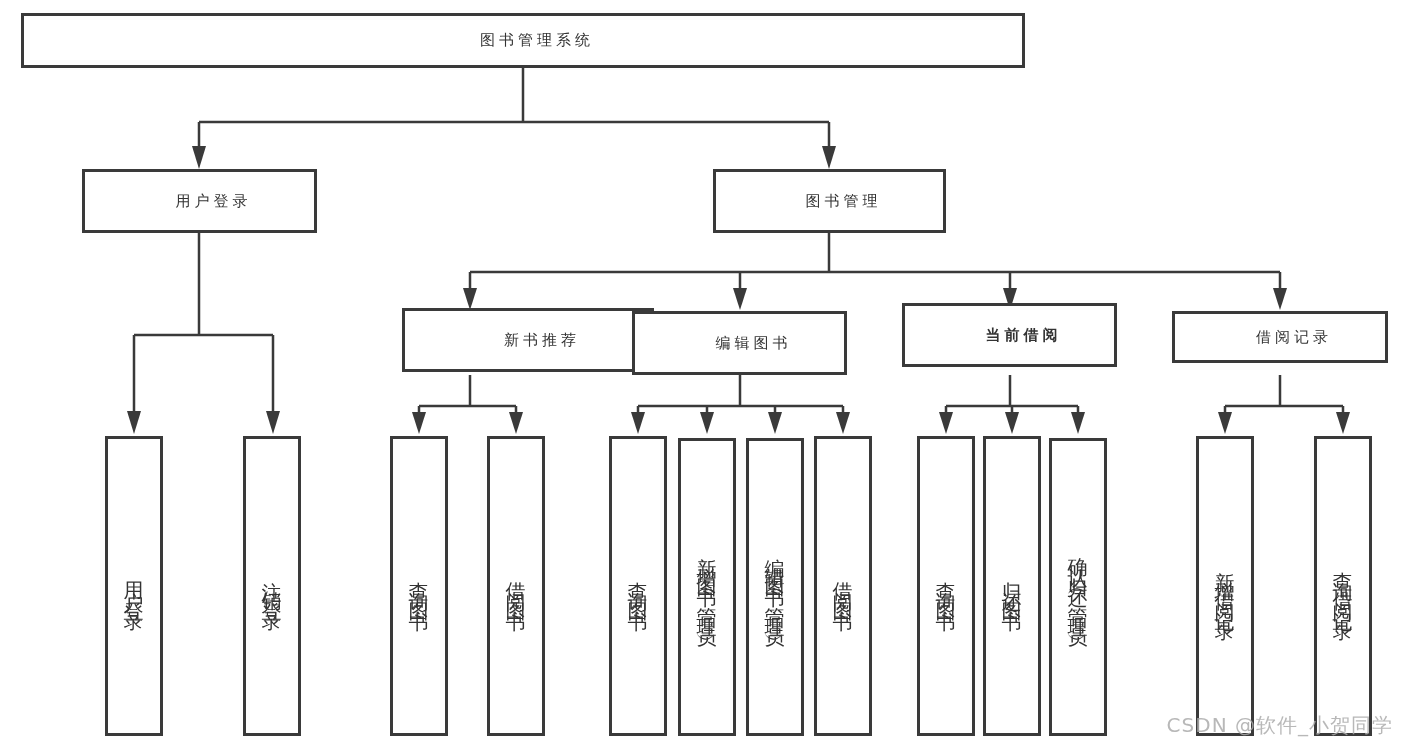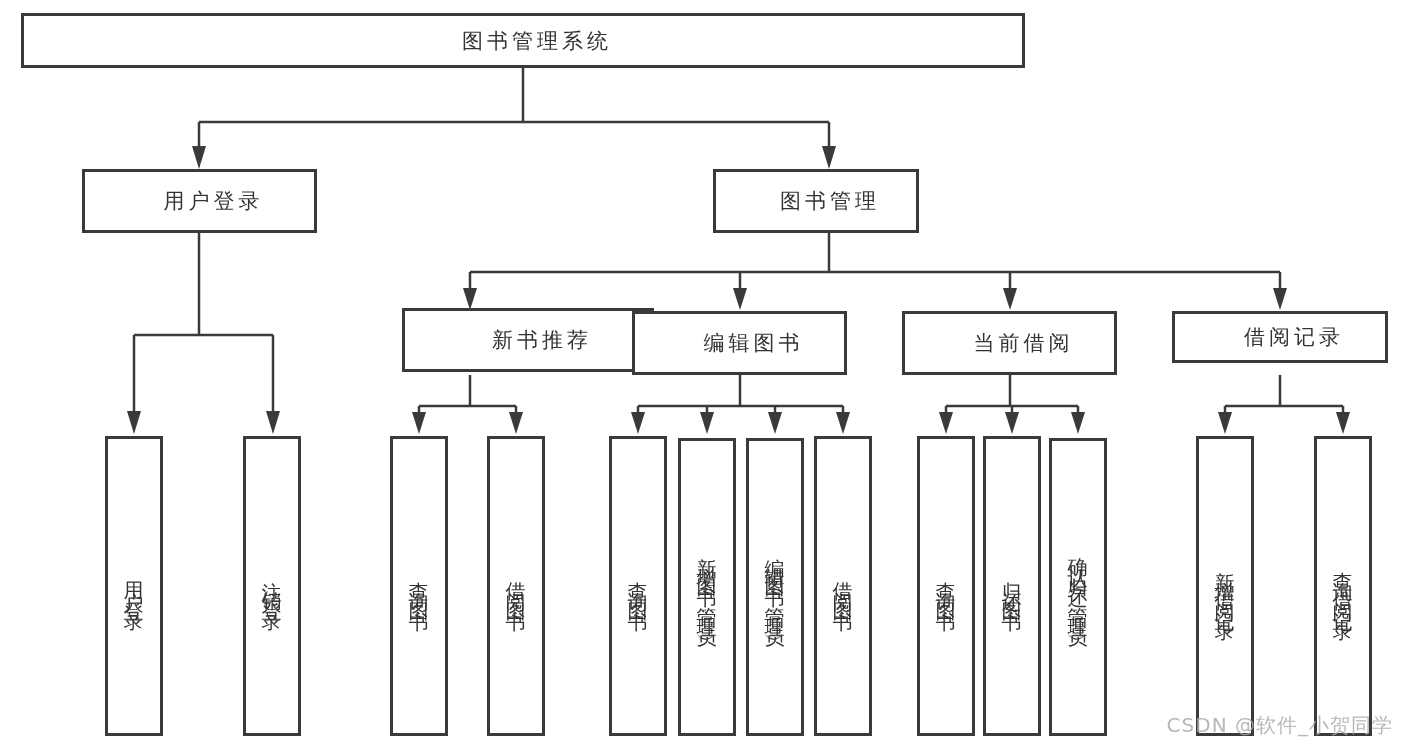--- a/index.html
+++ b/index.html
@@ -26,21 +26,21 @@
     position: absolute;
     box-sizing: border-box;
     border: 3px solid #3a3a3a;
     background: #ffffff;
     display: flex;
     align-items: center;
     justify-content: center;
     color: #333333;
   }
   .hbox {
-    font-size: 21px;
+    font-size: 15px;
     letter-spacing: 4px;
     white-space: nowrap;
     padding-left: 28px;
   }
   .vbox {
     font-size: 20px;
   }
   .vbox .vtext {
     writing-mode: vertical-rl;
     text-orientation: upright;
@@ -106,25 +106,25 @@
       <polygon points="1078,434 1071,412 1085,412"></polygon>
 
       <polygon points="1225,434 1218,412 1232,412"></polygon>
       <polygon points="1343,434 1336,412 1350,412"></polygon>
     </g>
   </svg>
 
   <div class="node hbox" style="left:21px; top:13px; width:1004px; height:55px;">图书管理系统</div>
 
   <div class="node hbox" style="left:82px; top:169px; width:235px; height:64px;">用户登录</div>
-  <div class="node hbox" style="left:713px; top:169px; width:206px; height:64px;">图书管理</div>
+  <div class="node hbox" style="left:713px; top:169px; width:233px; height:64px;">图书管理</div>
 
   <div class="node hbox" style="left:363px; top:308px; width:252px; height:64px;margin-left:39px;">新书推荐</div>
   <div class="node hbox" style="left:632px; top:311px; width:215px; height:64px;">编辑图书</div>
-  <div class="node hbox" style="left:902px; top:311px; width:215px; height:64px;">当前借阅</div>
+  <div class="node hbox" style="left:902px; top:303px; width:215px; height:64px;font-weight:bold;">当前借阅</div>
   <div class="node hbox" style="left:1172px; top:311px; width:216px; height:52px;">借阅记录</div>
 
   <div class="node vbox" style="left:105px; top:436px; width:58px; height:300px;">
     <span class="vtext">用户登录</span>
   </div>
   <div class="node vbox" style="left:243px; top:436px; width:58px; height:300px;">
     <span class="vtext">注销登录</span>
   </div>
 
   <div class="node vbox" style="left:390px; top:436px; width:58px; height:300px;">

